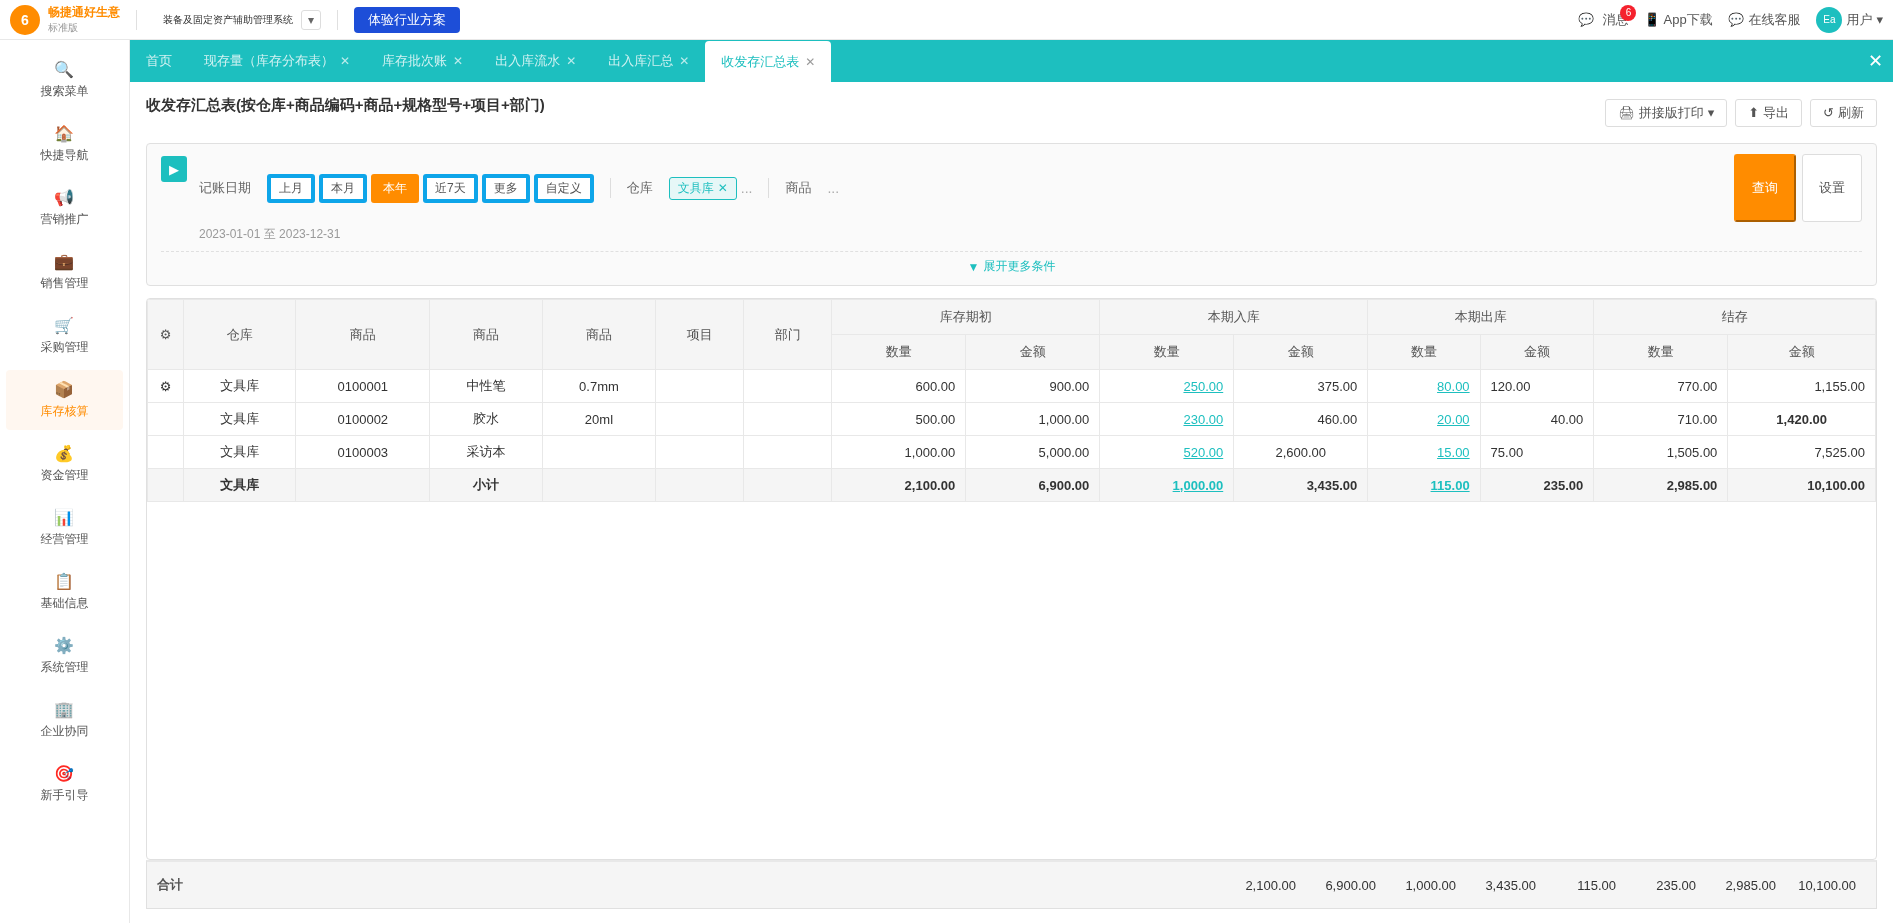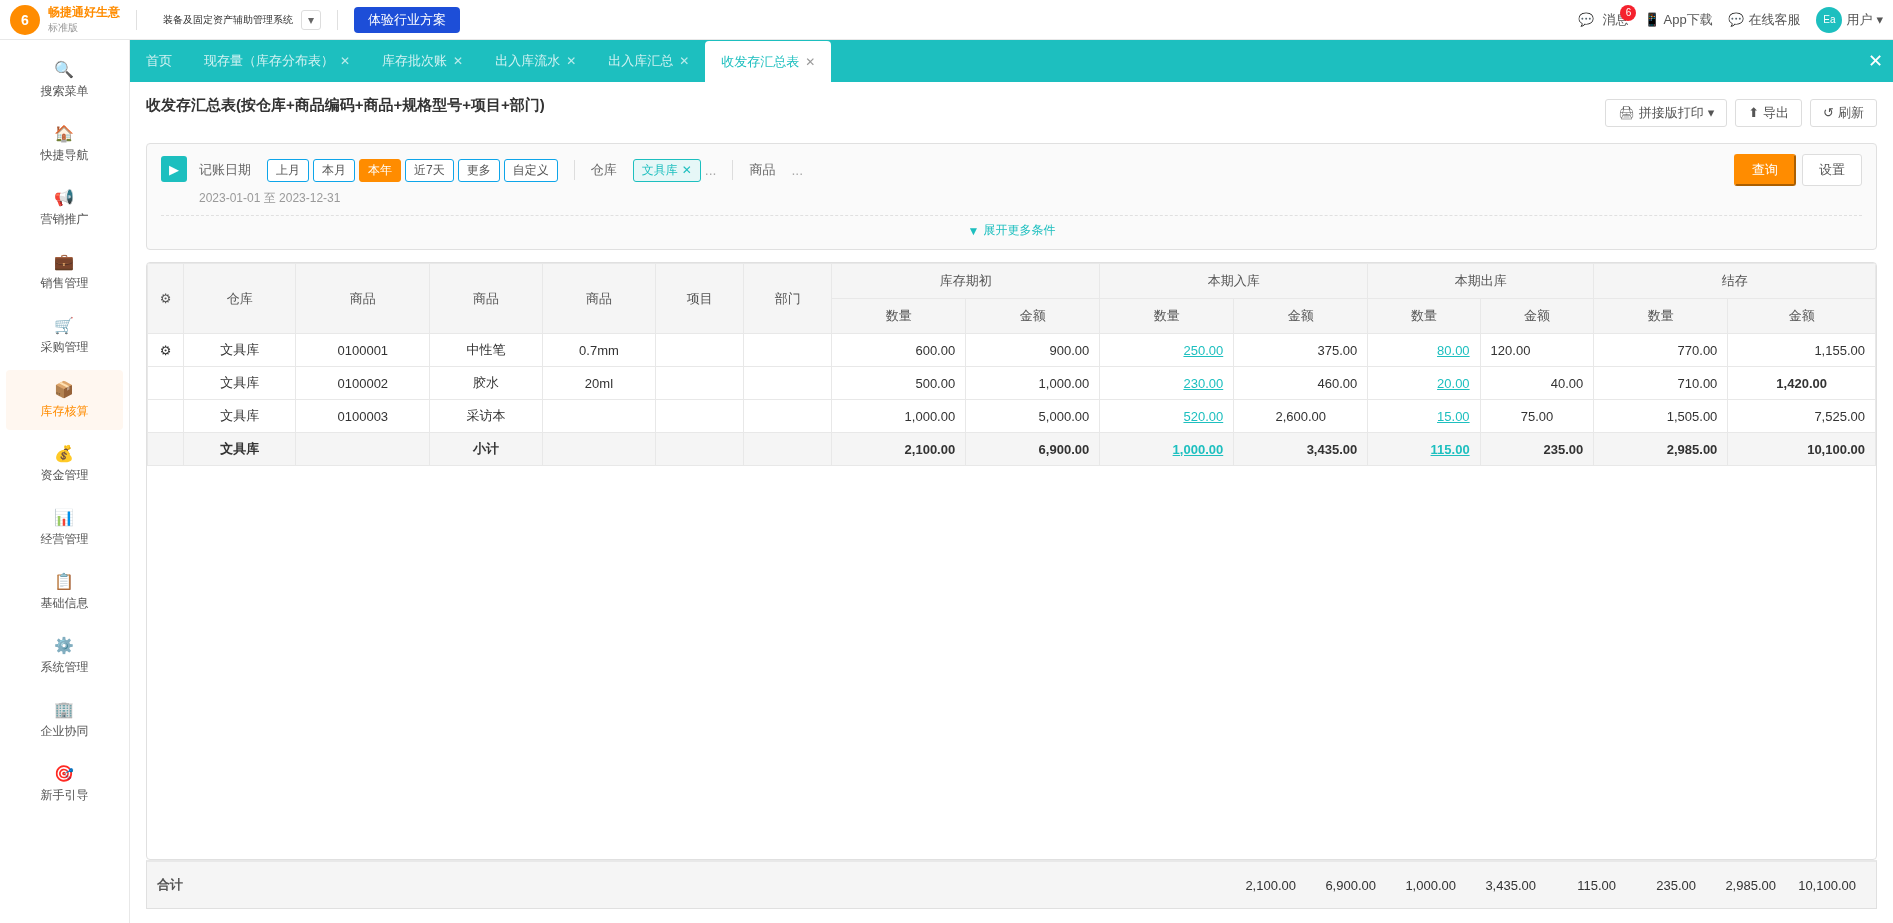--- a/index.html
+++ b/index.html
@@ -38,24 +38,24 @@
     .tab-item.active { background: #fff; color: #1dbfbf; border-radius: 4px 4px 0 0; margin-top: 2px; }
     .tab-item .tab-close { font-size: 12px; color: rgba(255,255,255,0.7); cursor: pointer; }
     .tab-item.active .tab-close { color: #999; }
     .tab-bar-end { margin-left: auto; padding-right: 10px; color: white; font-size: 18px; cursor: pointer; }
 
     
     .page-content { flex: 1; background: #fff; padding: 14px 16px; overflow-y: auto; display: flex; flex-direction: column; }
 
     
     .page-title { font-size: 15px; font-weight: bold; color: #333; margin-bottom: 14px; }
-    .filter-btn { padding: 2px 8px; border: 1px solid #0ea5e9; border-radius: 3px; background: #fff; cursor: pointer; font-size: 12px; color: #555; }
+    .filter-btn { padding: 2px 8px; border: 4px solid #0ea5e9; border-radius: 3px; background: #fff; cursor: pointer; font-size: 12px; color: #555; }
     .filter-btn.active { background: #ff8c00; color: white; border-color: #ff8c00; }
     .btn-action { padding: 4px 12px; border-radius: 3px; border: 1px solid #ddd; cursor: pointer; font-size: 13px; background: #fff; color: #555; display: flex; align-items: center; gap: 4px; }
-    .btn-query { background: #ff8c00; color: white; border-color: #ff8c00; padding: 5px 16px; font-size: 13px; border-radius: 3px; cursor: pointer; }
+    .btn-query { background: #ff8c00; color: white; border-color: #ff8c00; padding: 23px 16px; font-size: 13px; border-radius: 3px; cursor: pointer; }
     .btn-setting { background: #fff; color: #555; border: 1px solid #ddd; padding: 5px 16px; font-size: 13px; border-radius: 3px; cursor: pointer; }
 
     
     .data-table { width: 100%; border-collapse: collapse; font-size: 13px; }
     .data-table th { background: #f5f5f5; padding: 8px 10px; text-align: center; border: 1px solid #e8e8e8; color: #555; font-weight: normal; white-space: nowrap; }
     .data-table td { padding: 7px 10px; text-align: center; border: 1px solid #e8e8e8; color: #333; white-space: nowrap; }
     .data-table .subtotal td { background: #f5f5f5; font-weight: bold; }
     .settings-col { width: 36px; }
 
     
@@ -326,21 +326,21 @@
                     <td>0100003</td>
                     <td>采访本</td>
                     <td></td>
                     <td></td>
                     <td></td>
                     <td style="text-align: right;">1,000.00</td>
                     <td style="text-align: right;">5,000.00</td>
                     <td style="text-align: right; color: rgb(29, 191, 191); text-decoration: underline; cursor: pointer;">520.00</td>
                     <td style="text-align: center;">2,600.00</td>
                     <td style="text-align: right; color: rgb(29, 191, 191); text-decoration: underline; cursor: pointer;">15.00</td>
-                    <td style="text-align: center;">75.00</td>
+                    <td style="text-align: left;">75.00</td>
                     <td style="text-align: right;">1,505.00</td>
                     <td style="text-align: right;">7,525.00</td>
                   </tr>
                   <tr class="subtotal">
                     <td style="text-align: center;"></td>
                     <td style="font-weight: bold;">文具库</td>
                     <td></td>
                     <td style="font-weight: bold;">小计</td>
                     <td></td>
                     <td></td>

